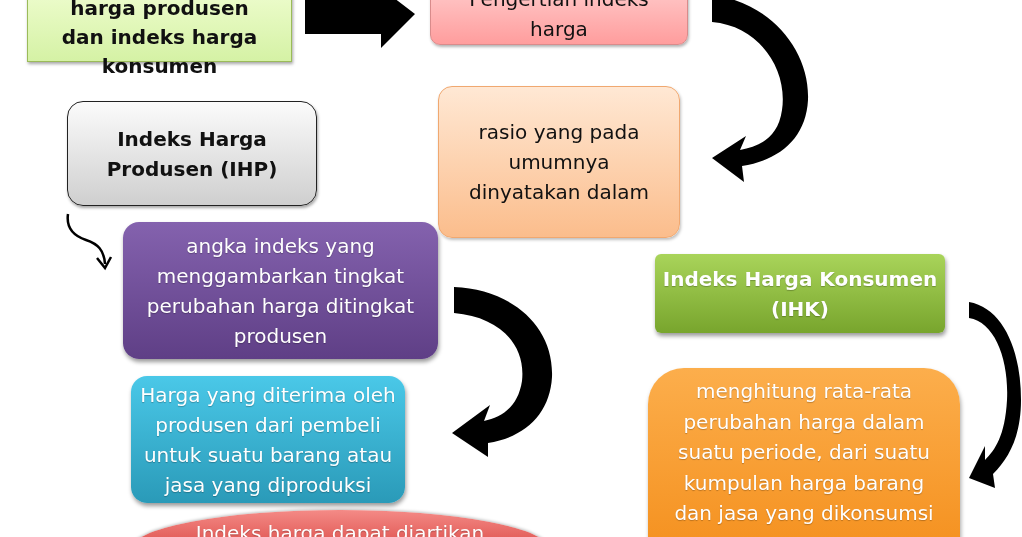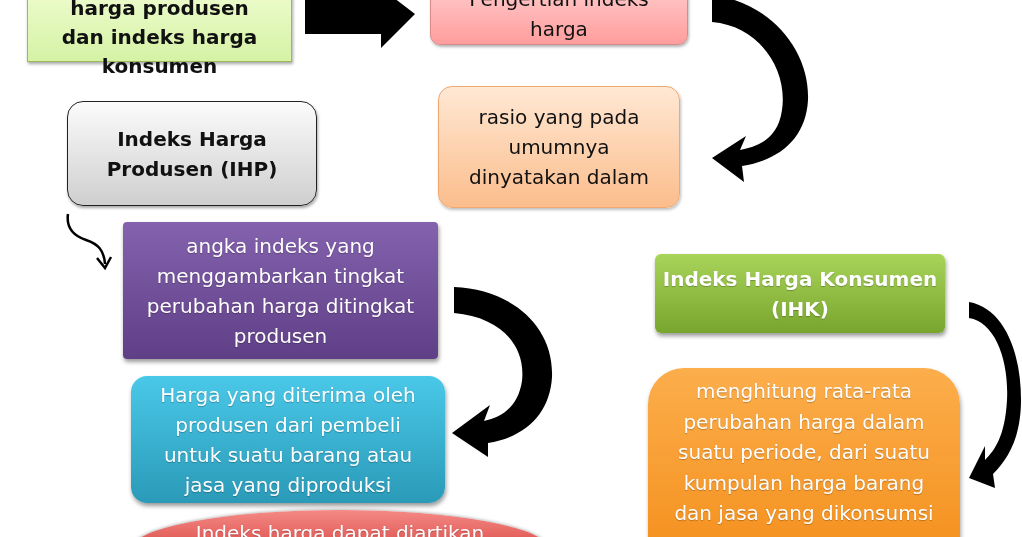--- a/index.html
+++ b/index.html
@@ -11,30 +11,30 @@
   .t-dark { color:#111; }
   .t-white { color:#fff; text-shadow:0 1px 1px rgba(0,0,0,0.25); }
   .bold { font-weight:bold; }
 
   #box-green-top { left:27px; top:-30px; width:265px; height:92px;
     background:linear-gradient(#f4ffd8,#d5f2a5); border:1px solid #9bbb59;
     box-shadow:1px 2px 3px rgba(0,0,0,0.35); font-size:20px; line-height:29px; padding-top:14px; }
   #box-pink-top { left:430px; top:-30px; width:258px; height:75px;
     background:linear-gradient(#ffd6d6,#ff9d9d); border:1px solid #d98b8b; border-radius:10px;
     box-shadow:1px 2px 3px rgba(0,0,0,0.3); font-size:20px; line-height:30px; padding-top:12px; }
-  #box-peach { left:438px; top:86px; width:242px; height:122px;
+  #box-peach { left:438px; top:86px; width:242px; height:152px;
     background:linear-gradient(#ffe8d4,#fbbd8c); border:1px solid #f0a870; border-radius:14px;
     box-shadow:1px 2px 3px rgba(0,0,0,0.25); font-size:20px; line-height:30px; }
   #box-gray { left:35px; top:101px; width:250px; height:105px;
     background:linear-gradient(#fbfbfb,#cfcfcf); border:1px solid #222; border-radius:16px;
     box-shadow:1px 2px 3px rgba(0,0,0,0.35); font-size:20px; line-height:30px;margin-left:32px; }
   #box-purple { left:123px; top:222px; width:315px; height:137px;
-    background:linear-gradient(#8462ae,#5f3f86); border-radius:4px;
+    background:linear-gradient(#8462ae,#5f3f86); border-radius:16px;
     box-shadow:1px 3px 4px rgba(0,0,0,0.4); font-size:20px; line-height:30px; }
-  #box-blue { left:131px; top:376px; width:314px; height:127px;
+  #box-blue { left:131px; top:376px; width:274px; height:127px;
     background:linear-gradient(#4ac8e8,#2a9ab8); border-radius:16px;
     box-shadow:1px 3px 4px rgba(0,0,0,0.4); font-size:20px; line-height:30px; }
   #box-red { left:130px; top:510px; width:420px; height:120px;
     background:linear-gradient(#f48a86,#d43a36 45%); border-radius:50%/40px;
     box-shadow:0 -1px 3px rgba(0,0,0,0.25); font-size:20px; line-height:30px;
     justify-content:flex-start; padding-top:8px; }
   #box-green-ihk { left:655px; top:254px; width:290px; height:79px;
     background:linear-gradient(#a9d45a,#78a52d); border-radius:6px;
     box-shadow:1px 3px 4px rgba(0,0,0,0.4); font-size:20px; line-height:30px; }
   #box-orange { left:648px; top:368px; width:312px; height:220px;

